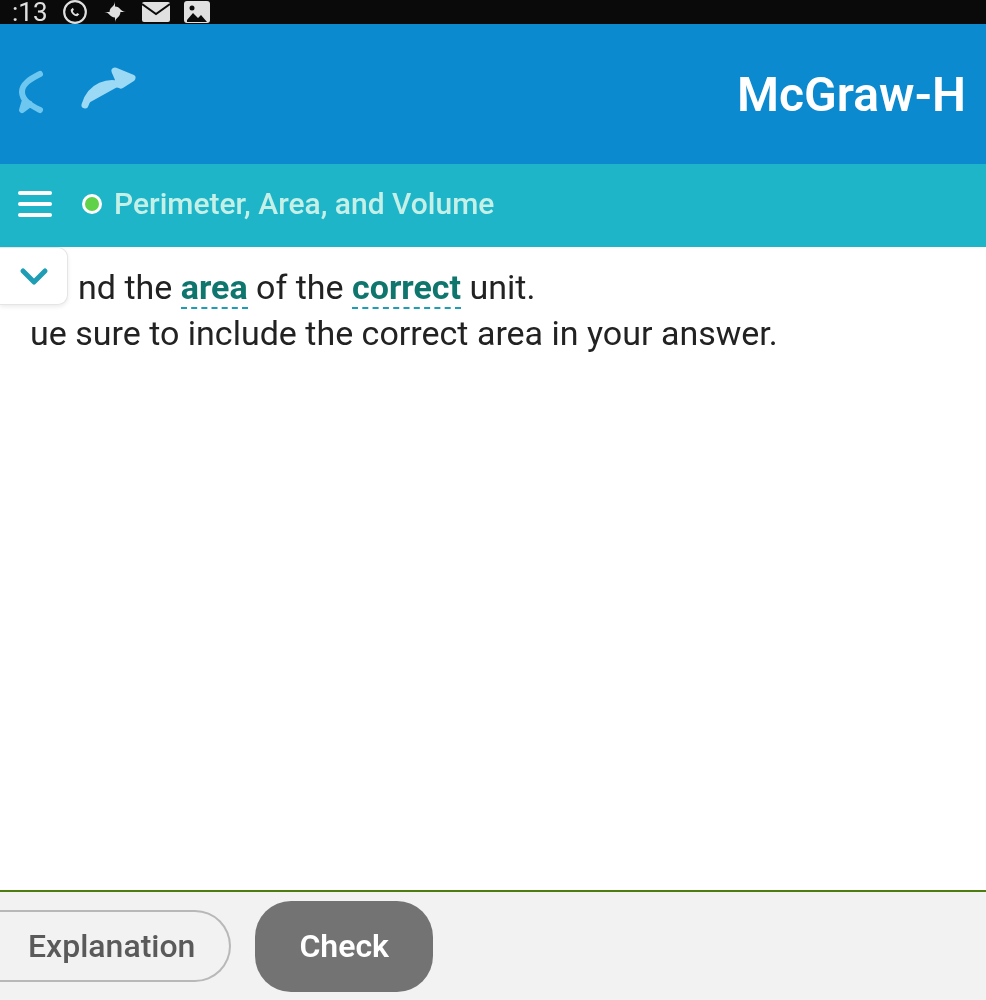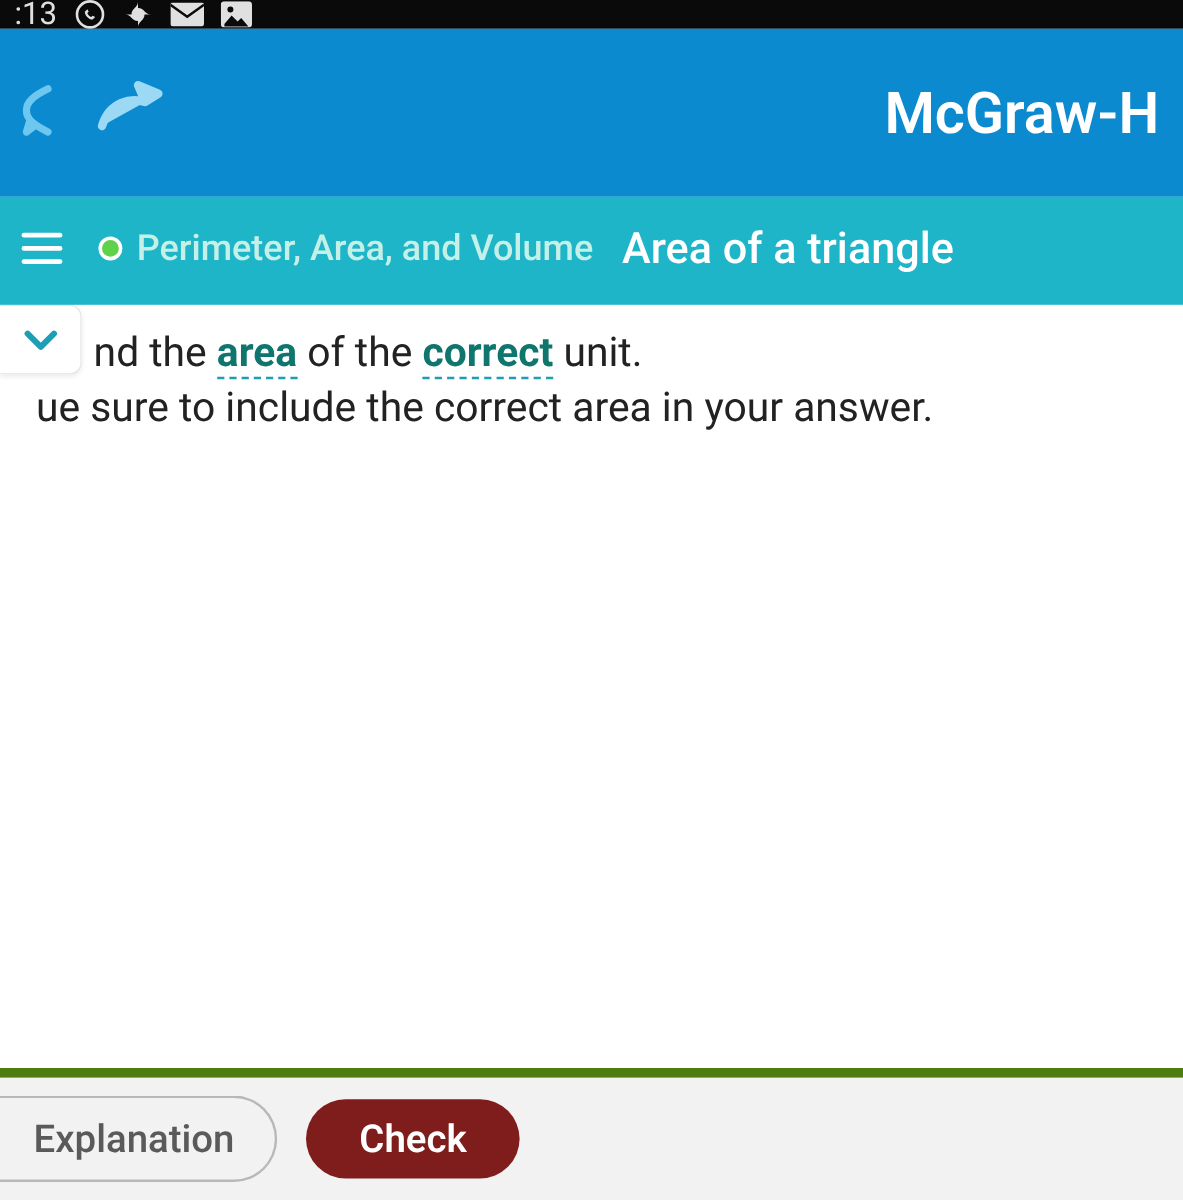--- a/index.html
+++ b/index.html
@@ -42,21 +42,21 @@
   .topic-bar {
     background: #1fb5c9;
     color: #ffffff;
     padding: 22px 30px 26px 30px;
     display: flex;
     align-items: center;
     gap: 30px;
   }
   .hamburger { display: flex; flex-direction: column; gap: 7px; margin-left: -12px; }
   .hamburger span { display: block; width: 34px; height: 4px; background: #ffffff; border-radius: 2px; }
-  .topic-text { display: flex; flex-direction: row; gap: 24px; }
+  .topic-text { display: flex; flex-direction: column; gap: 11px; }
   .topic-category {
     display: flex;
     align-items: center;
     gap: 12px;
     font-size: 30px;
     color: #c4f0e8;
     font-weight: 500;
   }
   .status-dot {
     width: 20px; height: 20px; border-radius: 50%;
@@ -95,44 +95,44 @@
     display: flex;
     justify-content: center;
   }
   .diagram-svg { width: 620px; height: 230px; }
   .label { font-family: Georgia, "Times New Roman", serif; font-size: 34px; fill: #222; }
   .footer-bar {
     position: absolute;
     left: 0; right: 0; bottom: 0;
     height: 110px;
     background: #f2f2f2;
-    border-top: 8px solid #4d7c0f;
+    border-top: 2px solid #4d7c0f;
     display: flex;
     align-items: center;
     padding: 0 10px;
     gap: 24px;
   }
   .btn-explanation {
     height: 72px;
     padding: 0 34px 0 28px;
     border: 2px solid #b8b8b8;
     border-left: none;
     border-radius: 0 36px 36px 0;
     background: #f2f2f2;
     color: #5a5a5a;
     font-size: 32px;
     font-weight: 500;
     display: flex; align-items: center;
     margin-left: -10px;
   }
   .btn-check {
-    height: 66px;
+    height: 91px;
     padding: 12px 44px;
     border-radius: 36px;
-    background: #7f1d1d;
+    background: #737373;
     color: #ffffff;
     font-size: 32px;
     font-weight: 600;
     display: flex; align-items: center;
     border: none;
   }
 </style>
 </head>
 <body>
 
@@ -184,21 +184,20 @@
   <div class="hamburger">
     <span></span>
       <span></span>
       <span></span>
   </div>
   <div class="topic-text">
     <div class="topic-category">
       <span class="status-dot"></span>
       <span>Perimeter, Area, and Volume</span>
     </div>
-    <div class="topic-title">Area of a triangle</div>
   </div>
 </div>
 
 <div class="content">
   <div class="collapse-tab">
     <svg width="30" height="20" viewBox="0 0 30 20" fill="none" stroke="#1f9db5" stroke-width="5" stroke-linecap="round" stroke-linejoin="round">
         <path d="M4 5l11 11L26 5"></path>
       </svg>
   </div>
   <div class="question-text">

